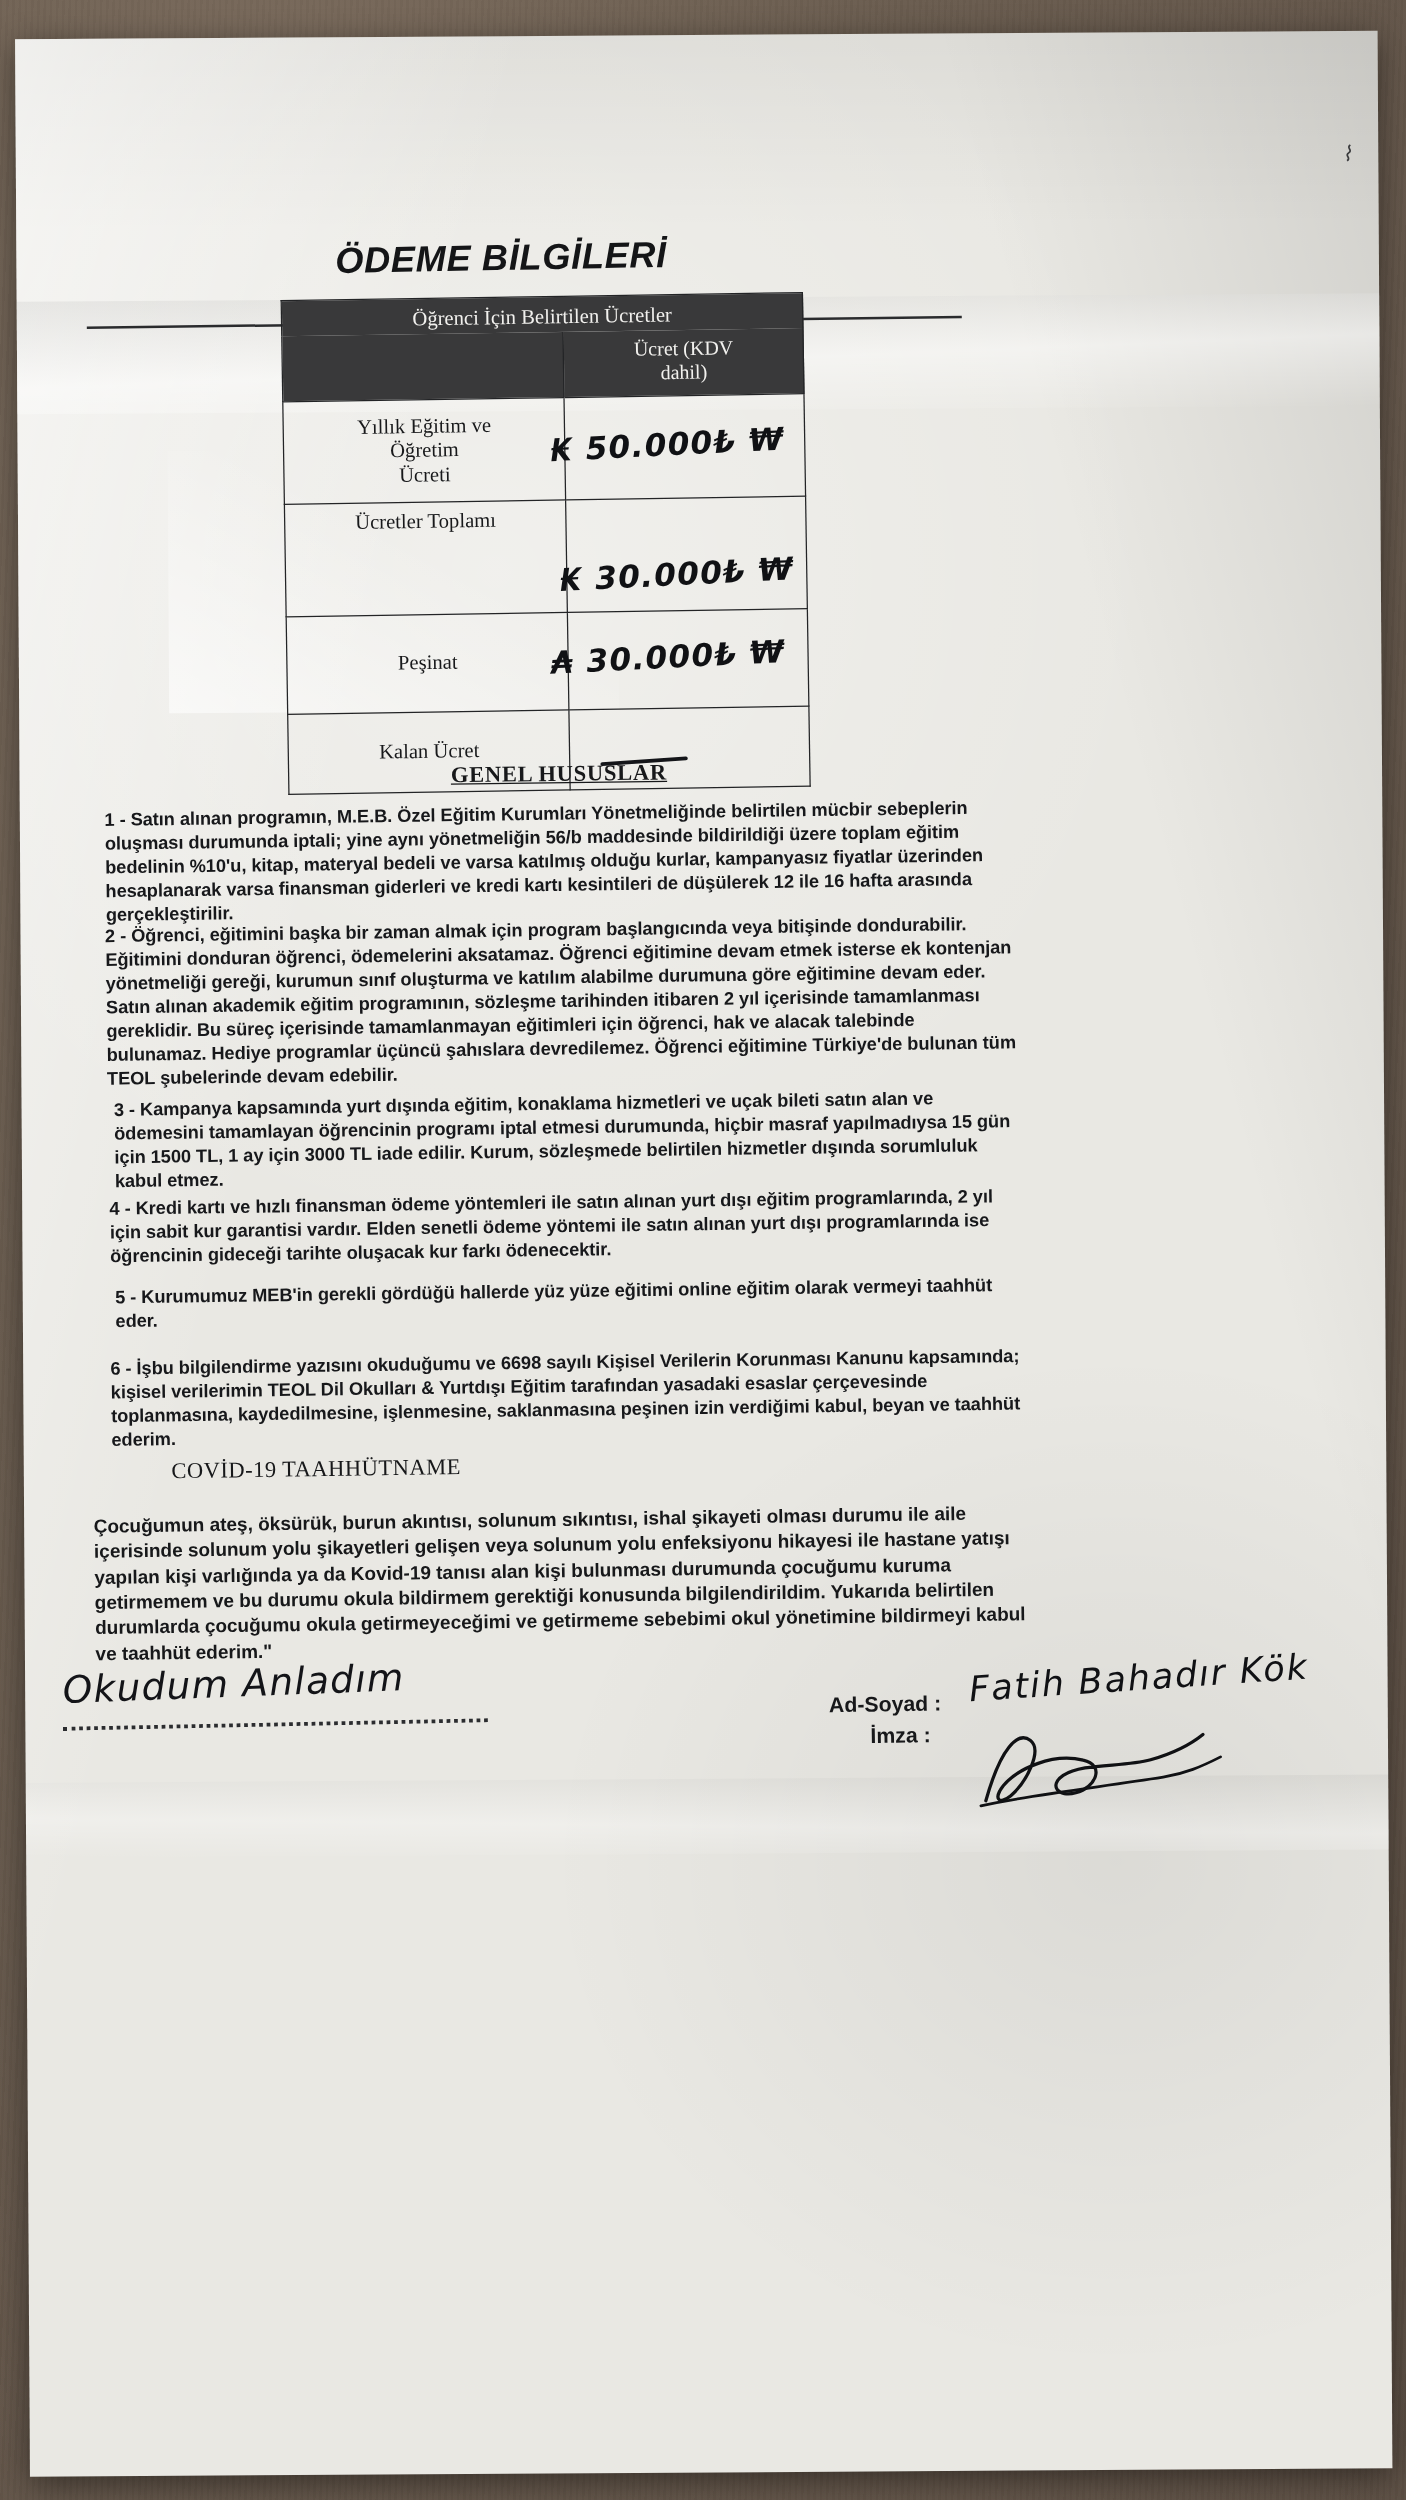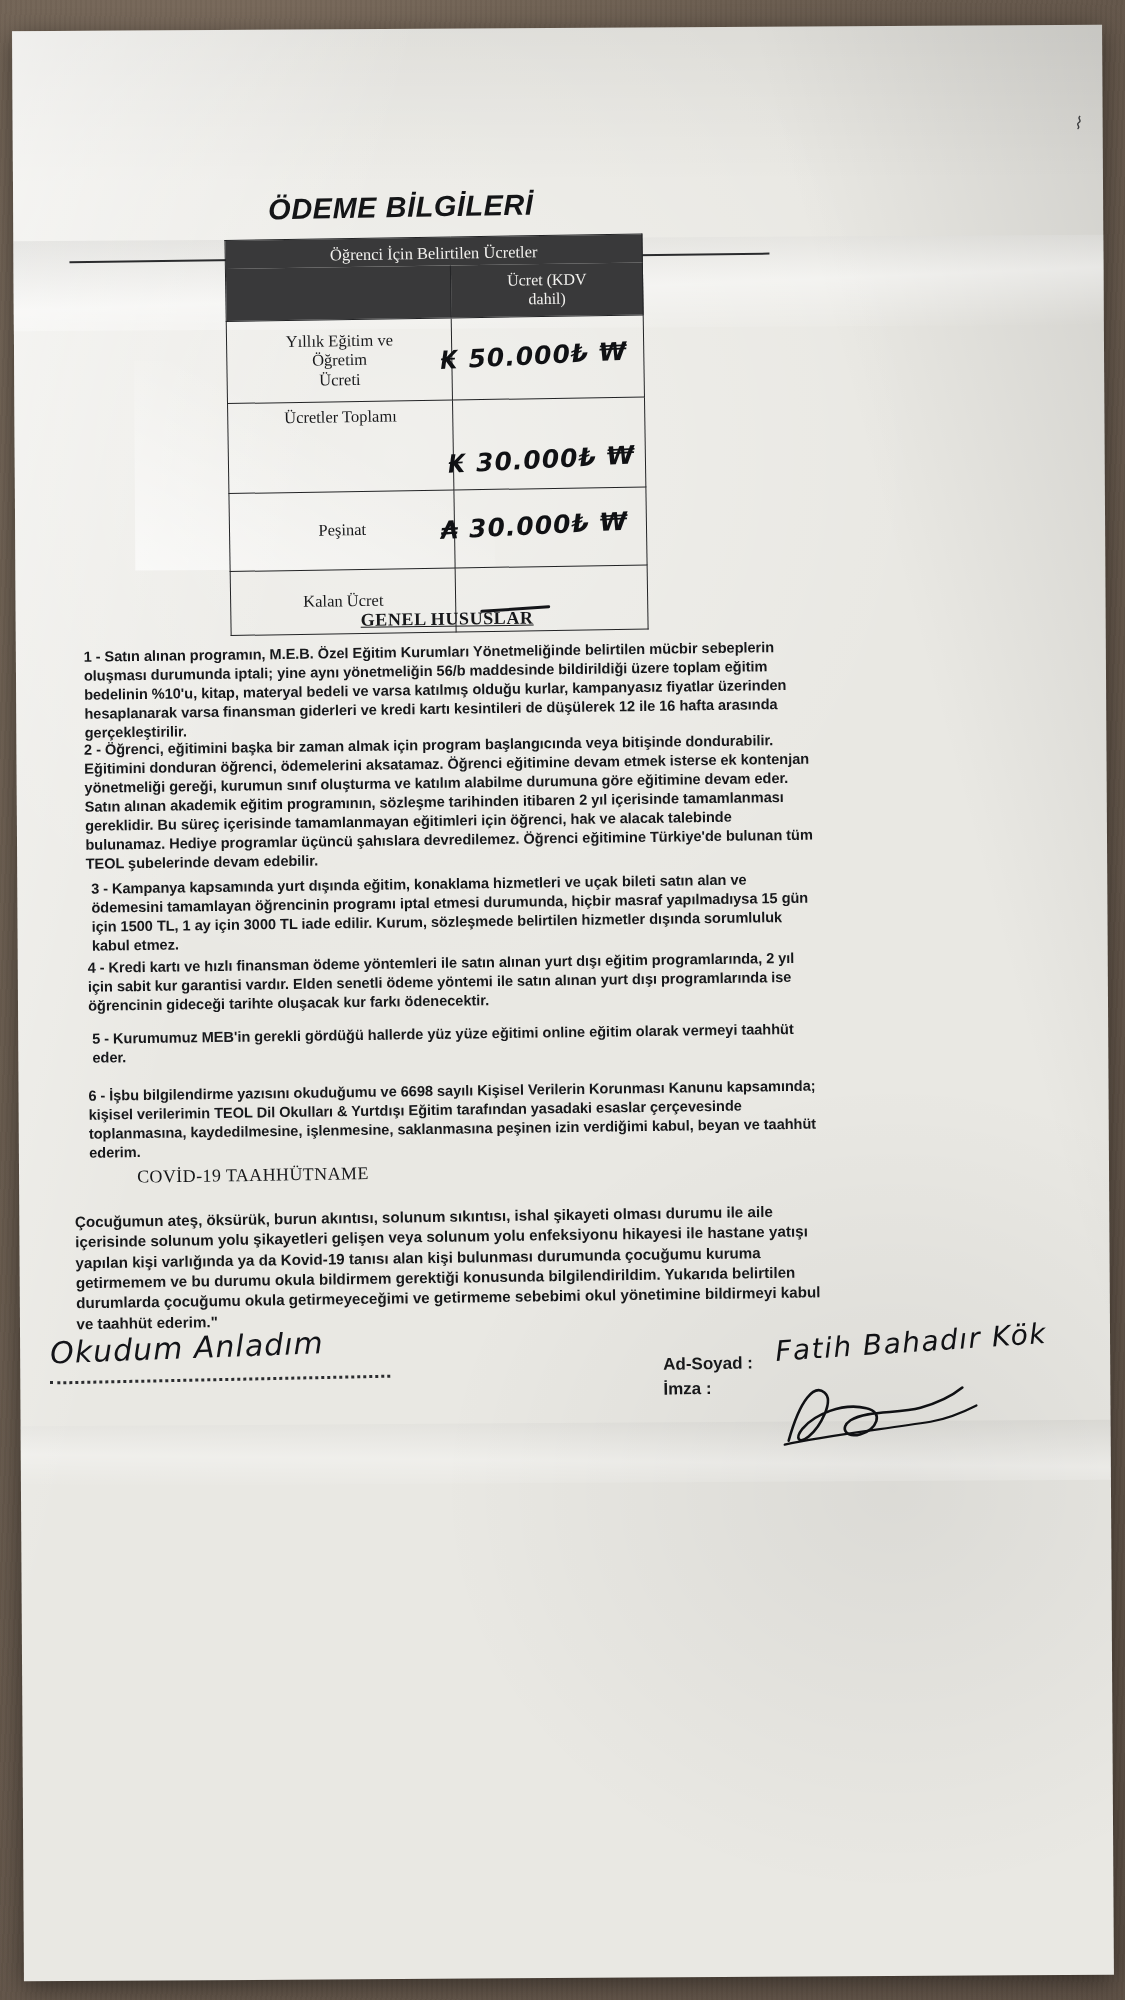--- a/index.html
+++ b/index.html
@@ -228,21 +228,21 @@
   }
   .adsoyad-label {
     position: absolute;
     left: 643px; top: 1327px;
     font-size: 17px;
     font-weight: bold;
     transform: rotate(-0.6deg);
   }
   .imza-label {
     position: absolute;
-    left: 643px; top: 1352px;
+    left: 676px; top: 1352px;
     font-size: 17px;
     font-weight: bold;
     transform: rotate(-0.6deg);
   }
   .hw-name {
     position: absolute;
     left: 755px; top: 1300px;
     font-family: "DejaVu Sans", sans-serif;
     font-size: 28px;
     font-style: italic;

